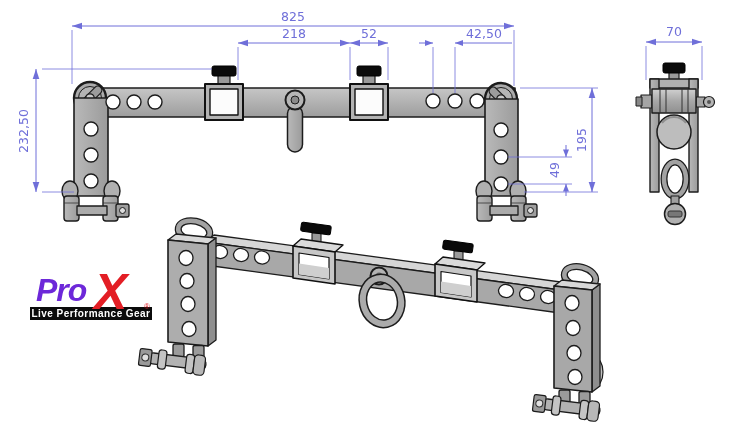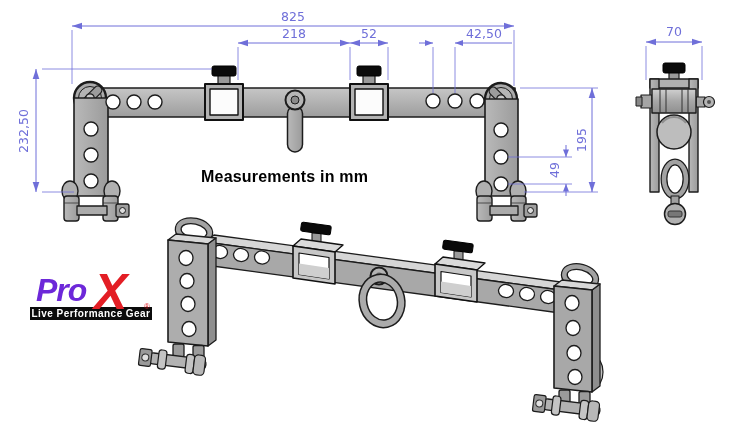--- a/index.html
+++ b/index.html
@@ -322,21 +322,20 @@
         <rect x="552" y="398" width="8" height="19" rx="3" fill="#c4c4c4" stroke="#1c1c1c" stroke-width="1.2"></rect>
         <rect x="580" y="399" width="8" height="19" rx="3" fill="#c4c4c4" stroke="#1c1c1c" stroke-width="1.2"></rect>
         <rect x="588" y="398.5" width="11" height="20" rx="4" fill="#b7b7b7" stroke="#1c1c1c" stroke-width="1.2"></rect>
         <rect x="533" y="399" width="12" height="17" rx="2" fill="#9a9a9a" stroke="#1c1c1c" stroke-width="1.2"></rect>
         <circle cx="539" cy="407.5" r="3.5" fill="#e0e0e0" stroke="#333" stroke-width="1"></circle>
       </g>
     </g>
   </g>
 </svg>
 
-<div class="note">Measurements in mm</div>
 
 <div class="logo">
   <span class="pro">Pro</span>
   <span class="x">X</span>
   <span class="reg">®</span>
   <div class="bar">
     <span>Live Performance Gear</span>
   </div>
 </div>
 </div>

